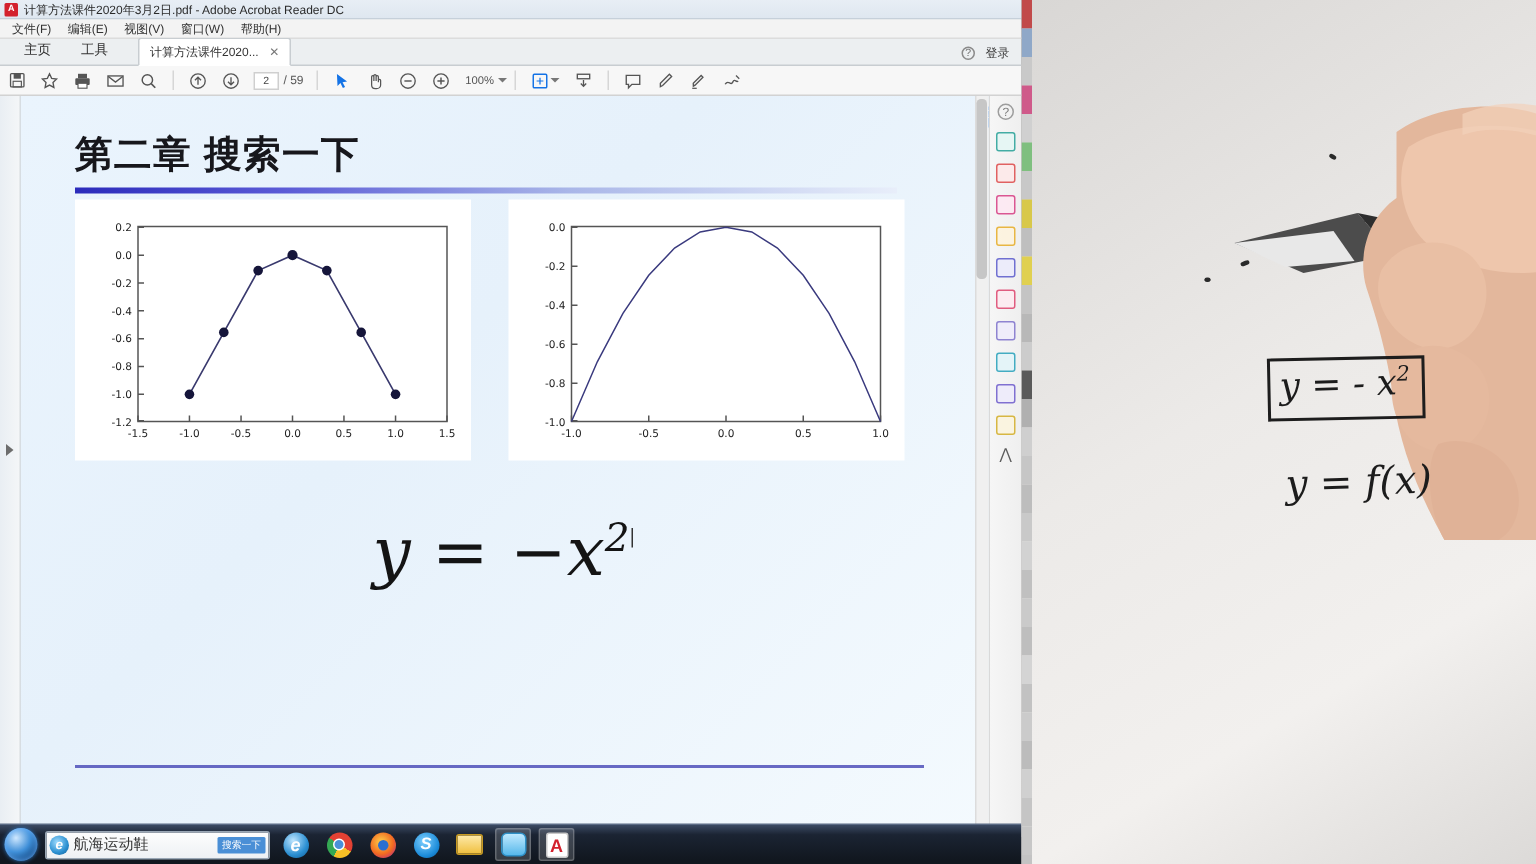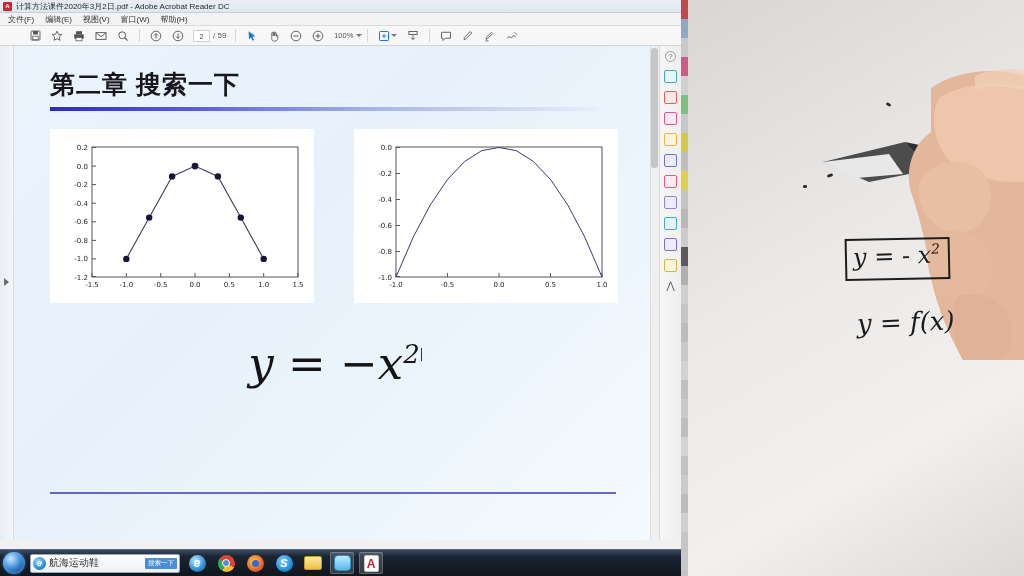--- a/index.html
+++ b/index.html
@@ -32,21 +32,21 @@
              border-radius:2px 2px 0 0; display:flex; align-items:center; gap:7px; margin-left:10px;
              font-size:8px; padding:3px 7px; position:relative; top:1px; }
   .tab-close { font-size:8px; color:#777; }
   .tabstrip-right { margin-left:auto; display:flex; align-items:center; gap:7px; padding-right:8px; padding-bottom:2px; }
   .help-ico { width:9px;height:9px;border:1px solid #8a8a8a;border-radius:50%;font-size:7px;
               line-height:8px;text-align:center;color:#6a6a6a; }
   .login-txt { font-size:8px; color:#3a3a3a; }
 
   
   .toolbar { height:20px; background:#f7f7f7; border-bottom:1px solid #d2d2d2;
-             display:flex; align-items:center; gap:0; padding-left:24px; }
+             display:flex; align-items:center; gap:0; padding-left:0; }
   .tbtn { width:22px; height:18px; display:flex; align-items:center; justify-content:center;
           color:#4a4a4a; }
   .tbtn svg { display:block; }
   .sep { width:1px; height:13px; background:#d6d6d6; margin:0 5px; }
   .pagebox { display:flex; align-items:center; gap:3px; font-size:8px; color:#555; margin:0 4px; }
   .pagenum { width:17px; height:12px; border:1px solid #cfcfcf; background:#fff; font-size:7px;
              text-align:center; line-height:11px; color:#444; }
   .zoombox { display:flex; align-items:center; gap:3px; margin-left:4px; }
   .zoomval { font-size:7.5px; color:#555; min-width:20px; text-align:right; }
   .caret { width:0;height:0;border-left:3px solid transparent;border-right:3px solid transparent;
@@ -66,21 +66,21 @@
                display:flex; flex-direction:column; align-items:center; padding-top:5px; gap:8px; }
   .rr-ico { width:13px; height:13px; border-radius:2px; opacity:.95; }
   .scrollbar { position:absolute; right:0; top:0; width:9px; height:100%; background:#f0f0f0; border-left:1px solid #dcdcdc;}
   .scrollthumb { position:absolute; right:1px; top:2px; width:7px; height:120px; background:#c6c6c6; border-radius:3px;}
 
   
   .slide { position:absolute; left:0; top:0; right:9px; bottom:0; padding:22px 30px 0 36px; }
   .slide-title { font-size:25px; font-weight:bold; color:#17171c; letter-spacing:1px; }
   .title-rule { height:4px; margin-top:6px; width:548px;
                 background:linear-gradient(90deg,#2b2bbb 0%,#5a5ad6 25%,#a9b6e8 60%,#e8eefa 100%); }
-  .charts { display:flex; gap:40px; margin-top:18px; }
+  .charts { display:flex; gap:25px; margin-top:4px; }
   .chartcard { background:#fff; padding:8px 6px 4px; }
   .chart-svg { display:block; }
   .formula { margin-top:34px; text-align:center; font-family:"DejaVu Serif", serif;
              font-style:italic; font-size:45px; color:#141414; position:relative; }
   .formula sup { font-size:26px; font-style:italic; }
   .caret-i { display:inline-block; width:1px; height:13px; background:#333; margin-left:1px;
              vertical-align:18px; }
   .bottom-rule { position:absolute; left:36px; right:34px; bottom:46px; height:2px; background:#3a3ab0; opacity:.75;}
 
   
@@ -125,20 +125,32 @@
     </div>
 
     <div class="menubar">
       <div class="menu-item">文件(F)</div>
       <div class="menu-item">编辑(E)</div>
       <div class="menu-item">视图(V)</div>
       <div class="menu-item">窗口(W)</div>
       <div class="menu-item">帮助(H)</div>
     </div>
 
+    <div class="tabstrip">
+      <div class="tab">主页</div>
+      <div class="tab">工具</div>
+      <div class="tab doc">
+        <span>计算方法课件2020...</span>
+        <span class="tab-close">✕</span>
+      </div>
+      <div class="tabstrip-right">
+        <div class="help-ico">?</div>
+        <div class="login-txt">登录</div>
+      </div>
+    </div>
 
     <div class="toolbar">
       <div class="tbtn">
         <svg width="11" height="11" viewBox="0 0 16 16">
             <rect x="1.5" y="1.5" width="13" height="13" rx="1" fill="none" stroke="#555" stroke-width="1.3"></rect>
             <rect x="4.5" y="1.5" width="7" height="5" fill="#555"></rect>
             <rect x="4" y="9" width="8" height="5.5" fill="none" stroke="#555" stroke-width="1.1"></rect>
           </svg>
       </div>
       <div class="tbtn">

